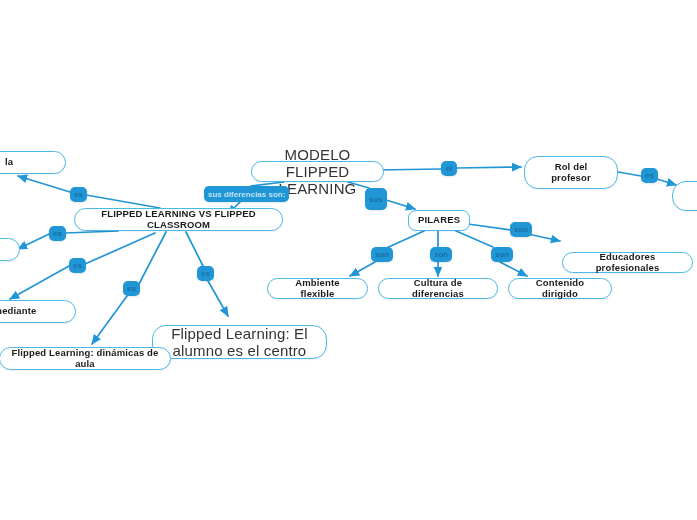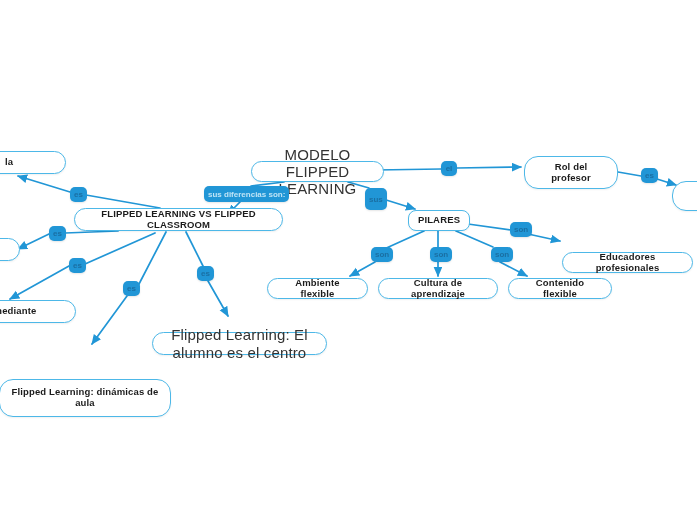--- a/index.html
+++ b/index.html
@@ -121,29 +121,29 @@
       <div class="node bold" style="left: 408px; top: 210px; width: 62px; height: 21px; border-radius: 8px;">
         <span style="white-space: pre-line;">PILARES</span>
       </div>
       <div class="node bold" style="left: 562px; top: 232px; width: 131px; height: 21px; margin-top: 20px;">
         <span style="white-space: pre-line;">Educadores profesionales</span>
       </div>
       <div class="node bold" style="left: 267px; top: 278px; width: 101px; height: 21px;">
         <span style="white-space: pre-line;">Ambiente flexible</span>
       </div>
       <div class="node bold" style="left: 378px; top: 278px; width: 120px; height: 21px;">
-        <span style="white-space: pre-line;">Cultura de aprendizaje</span>
+        <span style="white-space: pre-line;">Cultura de diferencias</span>
       </div>
       <div class="node bold" style="left: 508px; top: 278px; width: 104px; height: 21px;">
-        <span style="white-space: pre-line;">Contenido flexible</span>
+        <span style="white-space: pre-line;">Contenido dirigido</span>
       </div>
-      <div class="node plain" style="left: 144px; top: 332px; width: 175px; height: 23px;">
+      <div class="node plain" style="left: 144px; top: 325px; width: 175px; height: 34px;">
         <span style="white-space: pre-line;">Flipped Learning: El alumno es el centro</span>
       </div>
-      <div class="node bold" style="left: -1px; top: 347px; width: 172px; height: 38px; margin-top: 32px;">
+      <div class="node bold" style="left: -1px; top: 347px; width: 172px; height: 23px;">
         <span style="white-space: pre-line;">Flipped Learning: dinámicas de aula</span>
       </div>
       <div class="node bold" style="left: -48px; top: 151px; width: 114px; height: 23px;">
         <span style="white-space: pre-line;">la</span>
       </div>
       <div class="node bold" style="left: -58px; top: 238px; width: 78px; height: 23px;">
         <span style="white-space: pre-line;"></span>
       </div>
       <div class="node bold" style="left: -46px; top: 300px; width: 122px; height: 23px;">
         <span style="white-space: pre-line;">mediante</span>

